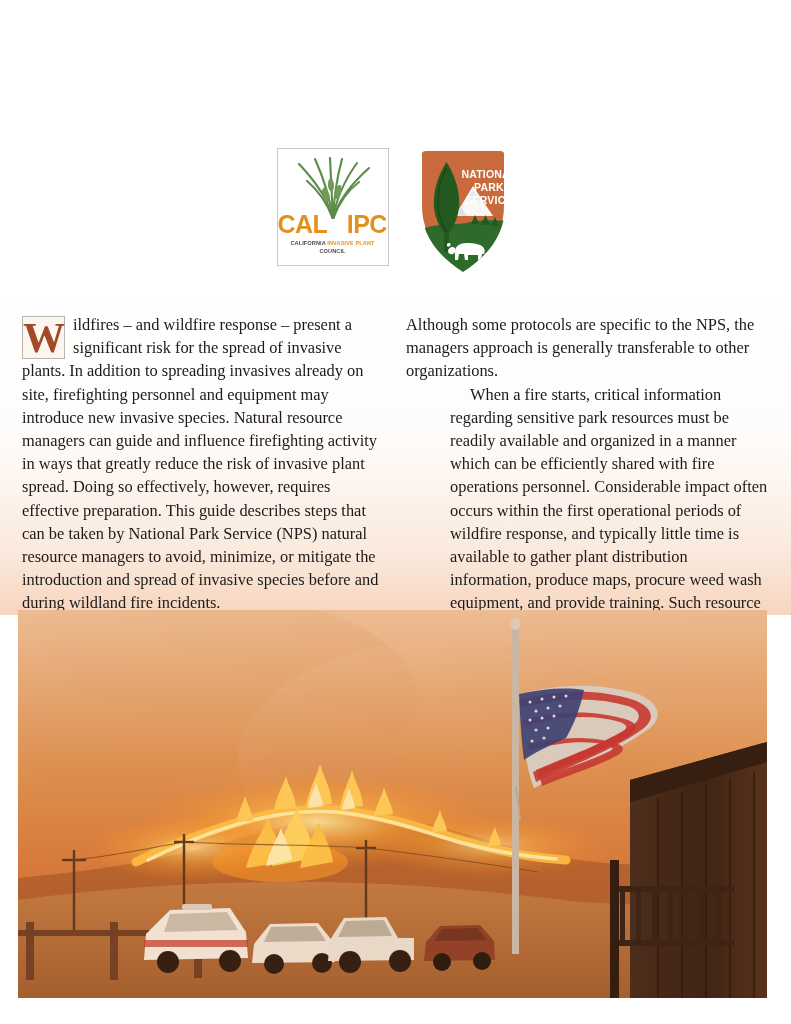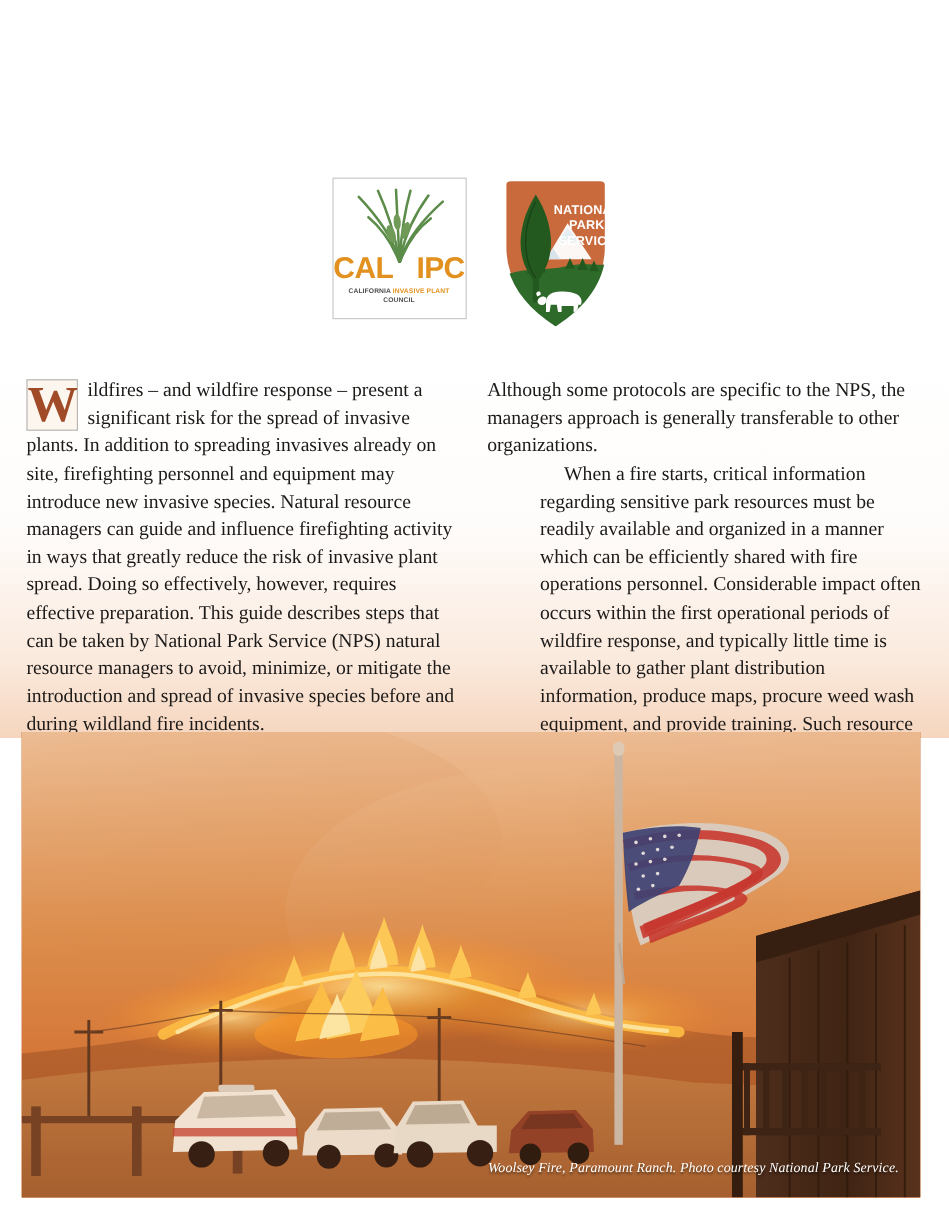--- a/index.html
+++ b/index.html
@@ -98,21 +98,21 @@
   .calipc-grass {
     position: absolute;
     left: 50%;
     top: 8px;
     transform: translateX(-50%);
   }
   .calipc-word {
     position: absolute;
     left: 0; right: 0;
     top: 62px;
-    text-align: center;
+    text-align: left;
     font-family: "Liberation Sans", sans-serif;
     font-weight: bold;
     font-size: 25px;
     letter-spacing: -0.5px;
     color: #E2911F;
     line-height: 26px;
   }
   .calipc-word .gap { color: transparent; }
   .calipc-sub {
     position: absolute;
@@ -506,16 +506,15 @@
           <path d="M408 332 L 422 316 L 462 315 L 476 331 L 477 350 L 406 351 Z" fill="#8b3a26"></path>
           <path d="M424 319 L 460 318 L 468 330 L 416 331 Z" fill="#6d2d1d"></path>
           <circle cx="424" cy="352" r="9" fill="#1d120c"></circle>
           <circle cx="464" cy="351" r="9" fill="#1d120c"></circle>
         </g>
       </g>
 
       <rect x="0" y="0" width="749" height="388" fill="#e07f33" opacity="0.10"></rect>
     </svg>
 
-    <div class="photo-caption">Woolsey Fire, Paramount Ranch. Photo courtesy National Park Service.</div>
   </div>
 
 </div>
 
 </body></html>

